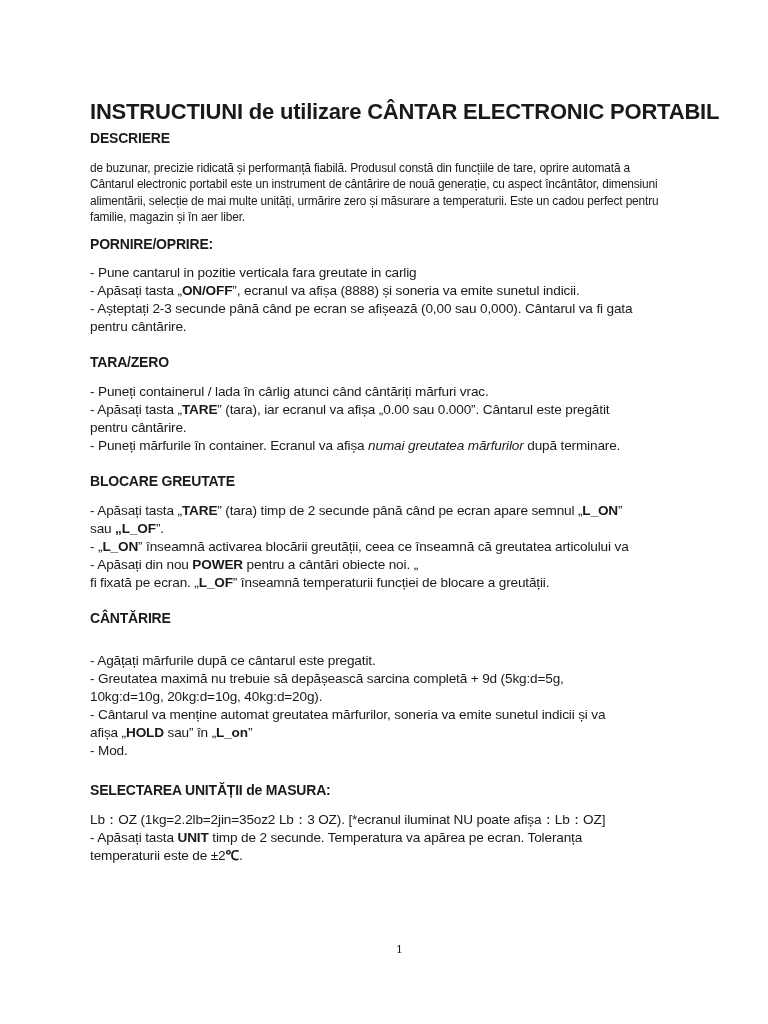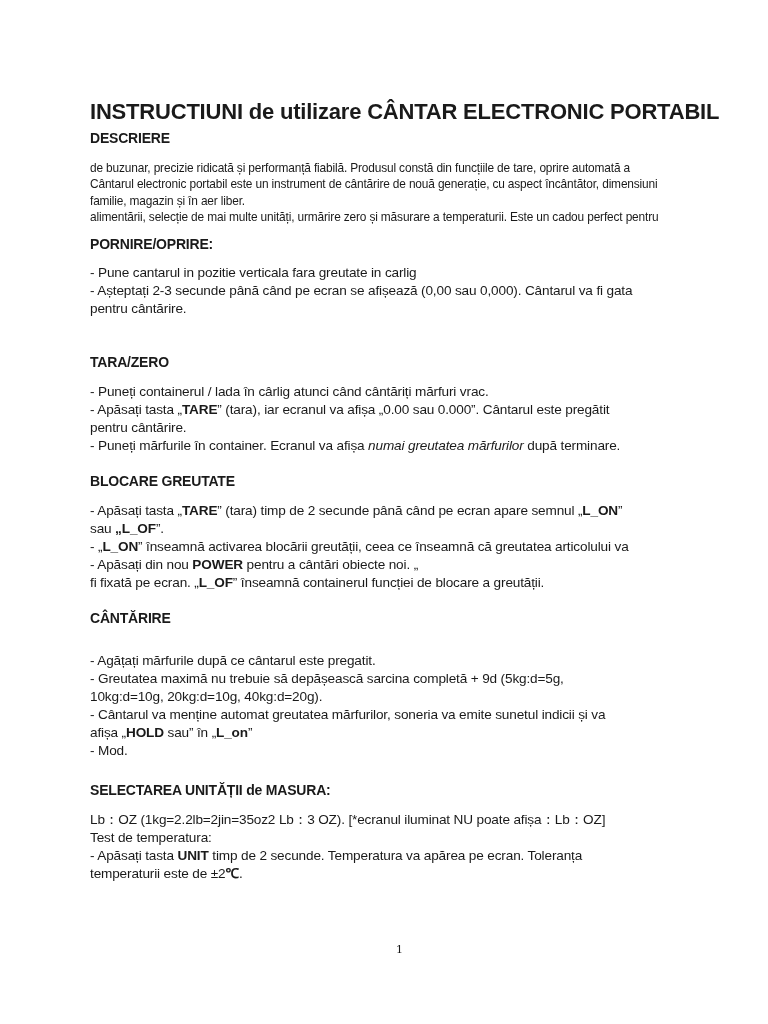--- a/index.html
+++ b/index.html
@@ -19,61 +19,61 @@
 <body>
 
 <div class="page">
 
   <div class="title">INSTRUCTIUNI de utilizare CÂNTAR ELECTRONIC PORTABIL</div>
 
   <div class="h2" style="top:130px">DESCRIERE</div>
   <div class="desc">
     <span class="line">de buzunar, precizie ridicată și performanță fiabilă. Produsul constă din funcțiile de tare, oprire automată a</span>
     <span class="line">Cântarul electronic portabil este un instrument de cântărire de nouă generație, cu aspect încântător, dimensiuni</span>
+    <span class="line">alimentării, selecție de mai multe unități, urmărire zero și măsurare a temperaturii. Este un cadou perfect pentru</span>
     <span class="line">familie, magazin și în aer liber.</span>
-    <span class="line">alimentării, selecție de mai multe unități, urmărire zero și măsurare a temperaturii. Este un cadou perfect pentru</span>
   </div>
 
   <div class="h2" style="top:236px">PORNIRE/OPRIRE:</div>
   <div class="body" style="top:264px">
     <span class="line">- Pune cantarul in pozitie verticala fara greutate in carlig</span>
+    <span class="line"><span>- Apăsați tasta „</span><b>ON/OFF</b><span>”, ecranul va afișa (8888) și soneria va emite sunetul indicii.</span></span>
     <span class="line">- Așteptați 2-3 secunde până când pe ecran se afișează (0,00 sau 0,000). Cântarul va fi gata</span>
     <span class="line">pentru cântărire.</span>
   </div>
 
   <div class="h2" style="top:354px">TARA/ZERO</div>
   <div class="body" style="top:383px">
     <span class="line">- Puneți containerul / lada în cârlig atunci când cântăriți mărfuri vrac.</span>
     <span class="line"><span>- Apăsați tasta „</span><b>TARE</b><span>” (tara), iar ecranul va afișa „0.00 sau 0.000”. Cântarul este pregătit</span></span>
     <span class="line">pentru cântărire.</span>
     <span class="line"><span>- Puneți mărfurile în container. Ecranul va afișa </span><i>numai greutatea mărfurilor</i><span> după terminare.</span></span>
   </div>
 
   <div class="h2" style="top:473px">BLOCARE GREUTATE</div>
   <div class="body" style="top:502px">
     <span class="line"><span>- Apăsați tasta „</span><b>TARE</b><span>” (tara) timp de 2 secunde până când pe ecran apare semnul „</span><b>L_ON</b><span>”</span></span>
     <span class="line"><span>sau </span><b>„L_OF</b><span>”.</span></span>
     <span class="line"><span>- „</span><b>L_ON</b><span>” înseamnă activarea blocării greutății, ceea ce înseamnă că greutatea articolului va</span></span>
     <span class="line"><span>- Apăsați din nou </span><b>POWER</b><span> pentru a cântări obiecte noi. „</span></span>
-    <span class="line"><span>fi fixată pe ecran. „</span><b>L_OF</b><span>” înseamnă containerul funcției de blocare a greutății.</span></span>
+    <span class="line"><span>fi fixată pe ecran. „</span><b>L_OF</b><span>” înseamnă temperaturii funcției de blocare a greutății.</span></span>
   </div>
 
   <div class="h2" style="top:610px">CÂNTĂRIRE</div>
   <div class="body" style="top:652px">
     <span class="line">- Agățați mărfurile după ce cântarul este pregatit.</span>
     <span class="line">- Greutatea maximă nu trebuie să depășească sarcina completă + 9d (5kg:d=5g,</span>
     <span class="line">10kg:d=10g, 20kg:d=10g, 40kg:d=20g).</span>
     <span class="line">- Cântarul va menține automat greutatea mărfurilor, soneria va emite sunetul indicii și va</span>
     <span class="line"><span>afișa „</span><b>HOLD</b><span> sau” în „</span><b>L_on</b><span>”</span></span>
     <span class="line">- Mod.</span>
   </div>
 
   <div class="h2" style="top:782px">SELECTAREA UNITĂȚII de MASURA:</div>
   <div class="body" style="top:811px">
     <span class="line">Lb：OZ (1kg=2.2lb=2jin=35oz2 Lb：3 OZ). [*ecranul iluminat NU poate afișa：Lb：OZ]</span>
-    <span class="line">Test de temperatura:</span>
     <span class="line"><span>- Apăsați tasta </span><b>UNIT</b><span> timp de 2 secunde. Temperatura va apărea pe ecran. Toleranța</span></span>
     <span class="line"><span>temperaturii este de ±2</span><b>℃</b><span>.</span></span>
   </div>
 
 </div>
 
 <div class="pagenum">1</div>
 
 </body></html>

